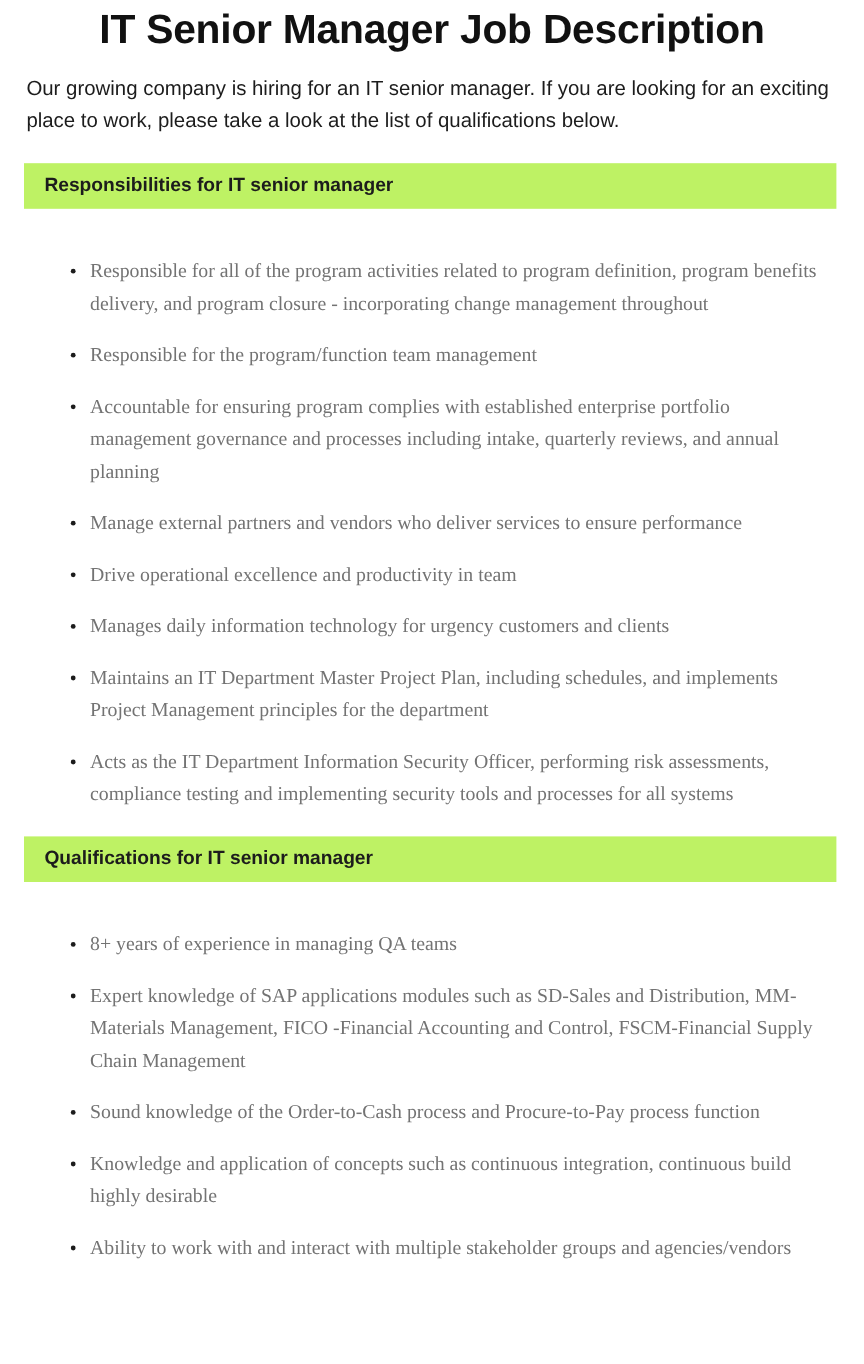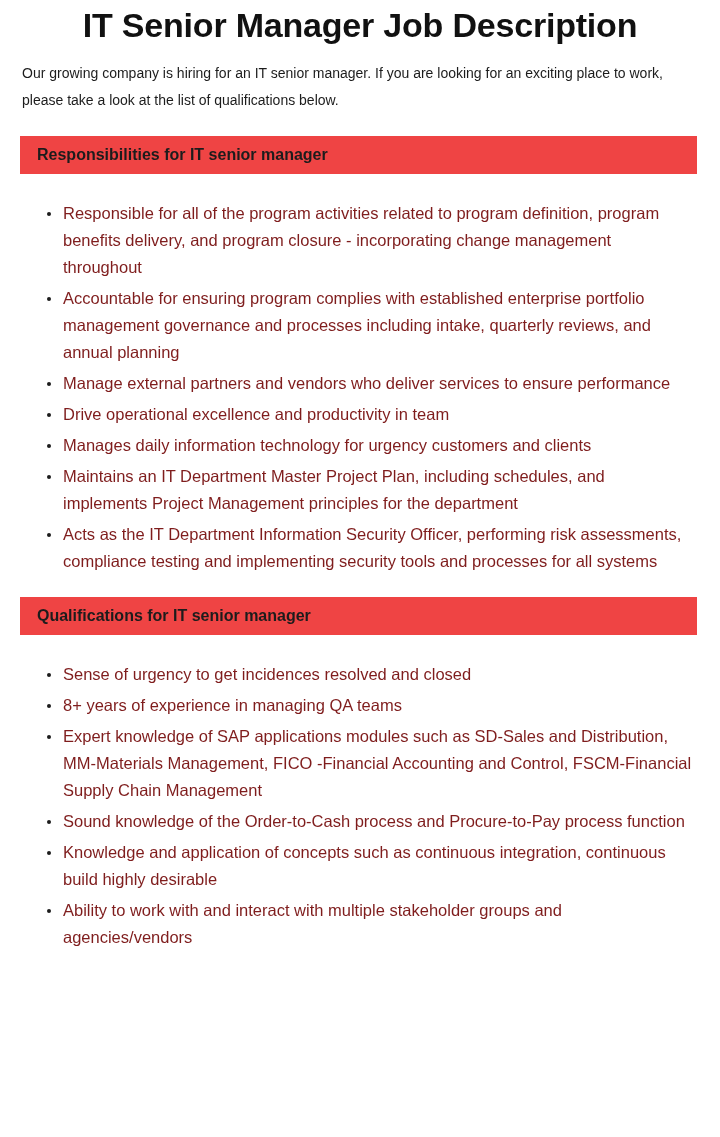--- a/index.html
+++ b/index.html
@@ -29,35 +29,35 @@
     text-align: center;
     letter-spacing: -0.2px;
     color: #111111;
     margin: 0;
     padding: 6px 22px 0 22px;
     line-height: 38px;
   }
 
   
   .intro {
-    font-size: 14px;
+    font-size: 17px;
     line-height: 27px;
     color: #1c1c1c;
     margin: 0;
     padding: 16px 23px 0 22px;
     text-align: left;
   }
 
   
   .section {
     margin: 0;
     padding: 0;
   }
   .section-header {
-    background: #ef4444;
+    background: #bef264;
     margin: 22px 23px 0 20px;
     padding: 9px 16px 9px 17px;
     box-sizing: border-box;
     min-height: 36px;
     display: flex;
     align-items: center;
   }
   .section-header-text {
     font-size: 16px;
     font-weight: bold;
@@ -74,23 +74,24 @@
   .bullet-list.responsibilities {
     padding: 22px 23px 0 0;
   }
   .bullet-list.qualifications {
     padding: 22px 23px 0 0;
   }
   .bullet-item {
     position: relative;
     font-size: 16.5px;
     line-height: 27px;
-    color: #7f1d1d;
+    color: #737373;
     padding-left: 59px;
-    margin: 4px;
+    margin: 16px;
+    font-family: Liberation Serif, serif;
   }
   .bullet-item::before {
     content: "";
     position: absolute;
     left: 43px;
     top: 12px;
     width: 4px;
     height: 4px;
     border-radius: 50%;
     background: #1c1c1c;
@@ -108,35 +109,35 @@
   <h1 class="doc-title">IT Senior Manager Job Description</h1>
 
   <p class="intro">Our growing company is hiring for an IT senior manager. If you are looking for an exciting place to work, please take a look at the list of qualifications below.</p>
 
   <div class="section">
     <div class="section-header">
       <span class="section-header-text">Responsibilities for IT senior manager</span>
     </div>
     <ul class="bullet-list responsibilities" id="list-responsibilities">
         <li class="bullet-item">Responsible for all of the program activities related to program definition, program benefits delivery, and program closure - incorporating change management throughout</li>
+        <li class="bullet-item">Responsible for the program/function team management</li>
         <li class="bullet-item">Accountable for ensuring program complies with established enterprise portfolio management governance and processes including intake, quarterly reviews, and annual planning</li>
         <li class="bullet-item">Manage external partners and vendors who deliver services to ensure performance</li>
         <li class="bullet-item">Drive operational excellence and productivity in team</li>
         <li class="bullet-item">Manages daily information technology for urgency customers and clients</li>
         <li class="bullet-item">Maintains an IT Department Master Project Plan, including schedules, and implements Project Management principles for the department</li>
         <li class="bullet-item">Acts as the IT Department Information Security Officer, performing risk assessments, compliance testing and implementing security tools and processes for all systems</li>
       </ul>
   </div>
 
   <div class="section">
     <div class="section-header">
       <span class="section-header-text">Qualifications for IT senior manager</span>
     </div>
     <ul class="bullet-list qualifications" id="list-qualifications">
-        <li class="bullet-item">Sense of urgency to get incidences resolved and closed</li>
         <li class="bullet-item">8+ years of experience in managing QA teams</li>
         <li class="bullet-item">Expert knowledge of SAP applications modules such as SD-Sales and Distribution, MM-Materials Management, FICO -Financial Accounting and Control, FSCM-Financial Supply Chain Management</li>
         <li class="bullet-item">Sound knowledge of the Order-to-Cash process and Procure-to-Pay process function</li>
         <li class="bullet-item">Knowledge and application of concepts such as continuous integration, continuous build highly desirable</li>
         <li class="bullet-item">Ability to work with and interact with multiple stakeholder groups and agencies/vendors</li>
       </ul>
   </div>
 
   <div class="spacer-bottom"></div>
 </div>

